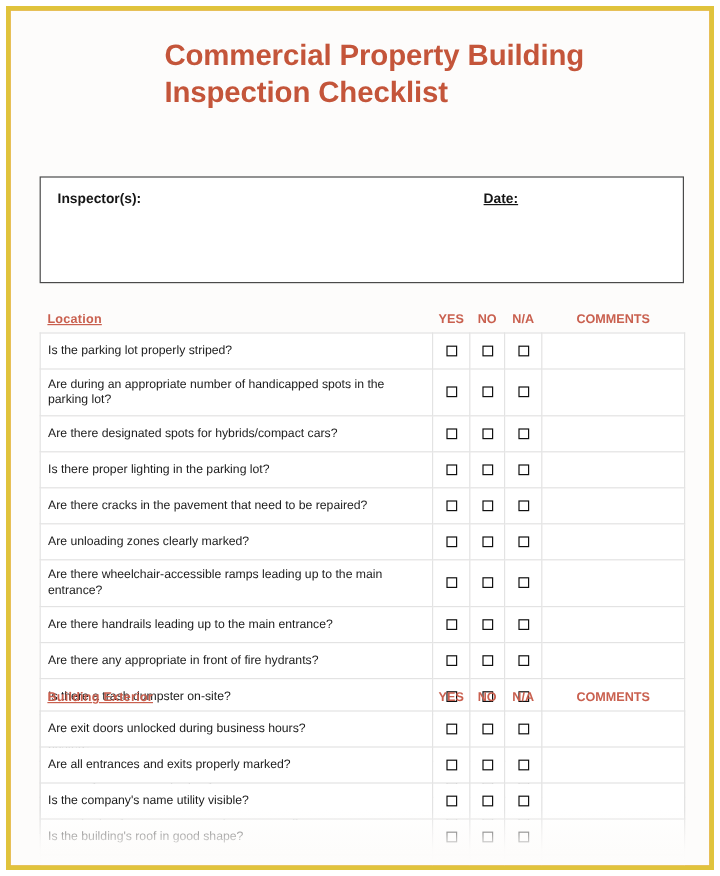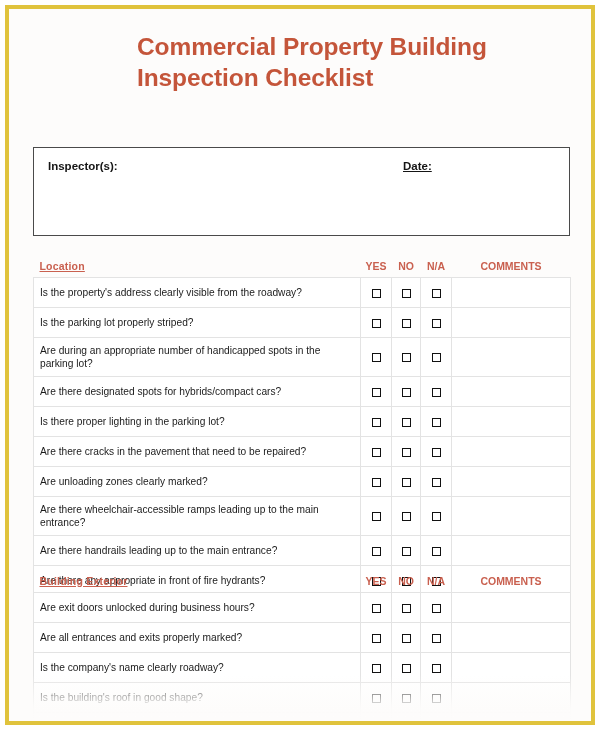--- a/index.html
+++ b/index.html
@@ -196,27 +196,20 @@
             <tr>
               <th class="sect-name">Location</th>
               <th>YES</th>
               <th>NO</th>
               <th>N/A</th>
               <th>COMMENTS</th>
             </tr>
           </thead>
           <tbody>
               <tr class="row-h1">
-                <td class="item">Is the property's address clearly visible from the roadway?</td>
-                <td class="box-cell"><span class="cbx"></span></td>
-                <td class="box-cell"><span class="cbx"></span></td>
-                <td class="box-cell"><span class="cbx"></span></td>
-                <td class="comment-cell"></td>
-              </tr>
-              <tr class="row-h1">
                 <td class="item">Is the parking lot properly striped?</td>
                 <td class="box-cell"><span class="cbx"></span></td>
                 <td class="box-cell"><span class="cbx"></span></td>
                 <td class="box-cell"><span class="cbx"></span></td>
                 <td class="comment-cell"></td>
               </tr>
               <tr class="row-h2">
                 <td class="item">Are during an appropriate number of handicapped spots in the parking lot?</td>
                 <td class="box-cell"><span class="cbx"></span></td>
                 <td class="box-cell"><span class="cbx"></span></td>
@@ -331,21 +324,21 @@
                 <td class="comment-cell"></td>
               </tr>
               <tr class="row-h1">
                 <td class="item">Are all entrances and exits properly marked?</td>
                 <td class="box-cell"><span class="cbx"></span></td>
                 <td class="box-cell"><span class="cbx"></span></td>
                 <td class="box-cell"><span class="cbx"></span></td>
                 <td class="comment-cell"></td>
               </tr>
               <tr class="row-h1">
-                <td class="item">Is the company's name clearly roadway?</td>
+                <td class="item">Is the company's name utility visible?</td>
                 <td class="box-cell"><span class="cbx"></span></td>
                 <td class="box-cell"><span class="cbx"></span></td>
                 <td class="box-cell"><span class="cbx"></span></td>
                 <td class="comment-cell"></td>
               </tr>
               <tr class="row-h1">
                 <td class="item">Is the building's roof in good shape?</td>
                 <td class="box-cell"><span class="cbx"></span></td>
                 <td class="box-cell"><span class="cbx"></span></td>
                 <td class="box-cell"><span class="cbx"></span></td>

